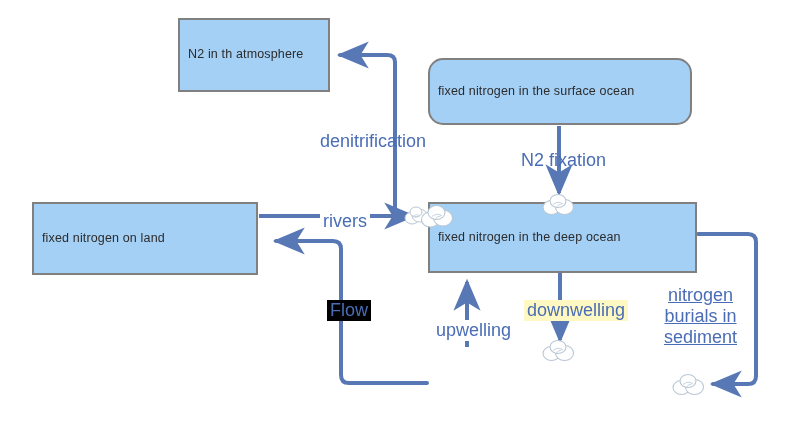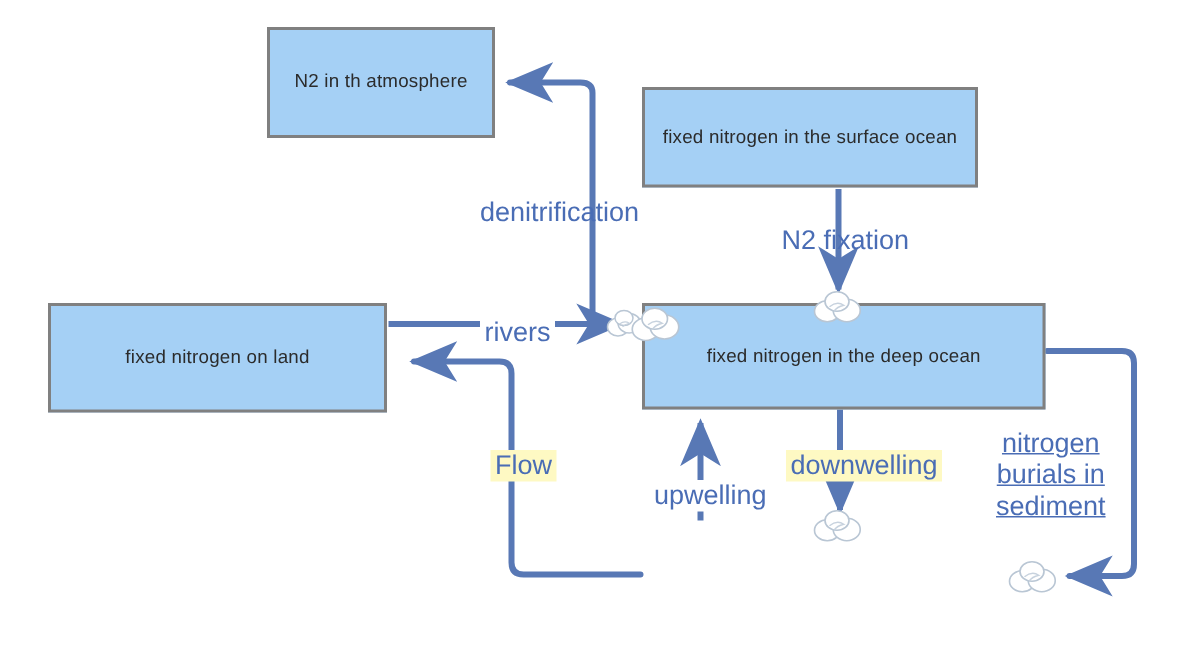--- a/index.html
+++ b/index.html
@@ -18,21 +18,21 @@
     position:absolute;left:0;top:0;
     width:800px;height:442px;
   }
   .node{
     position:absolute;
     box-sizing:border-box;
     background:#a5d0f5;
     border:2px solid #808080;
     display:flex;
     align-items:center;
-    justify-content:center;
+    justify-content:flex-start;
     text-align:center;
     color:#2b2b2b;
     font-size:12.5px;
     letter-spacing:.15px;
     z-index:3;
   }
   .node-label{
     pointer-events:none;
     line-height:1.25;
     padding:0 8px;
@@ -76,40 +76,40 @@
 
     <path d="M 560,273 L 560,340" fill="none" stroke="#5878b5" stroke-width="4" stroke-linecap="butt" marker-end="url(#arw)"></path>
 
     <path d="M 698,234 L 748,234 Q 756,234 756,242 L 756,376 Q 756,384 748,384 L 713,384" fill="none" stroke="#5878b5" stroke-width="4" stroke-linecap="round" marker-end="url(#arw)"></path>
   </svg>
 
   <div class="node" style="left:178px;top:18px;width:152px;height:74px;">
     <span class="node-label">N2 in th atmosphere</span>
   </div>
 
-  <div class="node" style="left:428px;top:58px;width:224px;height:67px;">
+  <div class="node" style="left:428px;top:58px;width:264px;height:67px;border-radius:15px;">
     <span class="node-label">fixed nitrogen in the surface ocean</span>
   </div>
 
   <div class="node" style="left:32px;top:202px;width:226px;height:73px;">
     <span class="node-label">fixed nitrogen on land</span>
   </div>
 
   <div class="node" style="left:428px;top:202px;width:269px;height:71px;">
     <span class="node-label">fixed nitrogen in the deep ocean</span>
   </div>
 
 
   <div class="edge-label" style="left:320px;top:131px;">denitrification</div>
 
   <div class="edge-label" style="left:521px;top:150px;">N2 fixation</div>
 
   <div class="edge-label" style="left:320px;top:211px;background:#ffffff;padding:0 3px;">rivers</div>
 
-  <div class="edge-label" style="left:327px;top:300px;background:#fef9c3;padding:0 3px;">Flow</div>
+  <div class="edge-label" style="left:327px;top:300px;background:#000000;padding:0 3px;">Flow</div>
 
   <div class="edge-label" style="left:433px;top:304px;background:#ffffff;padding:0 3px;margin-top:16px;">upwelling</div>
 
   <div class="edge-label" style="left:524px;top:300px;background:#fef9c3;padding:0 3px;">downwelling</div>
 
   <div class="edge-label" style="left:664px;top:285px;text-align:center;text-decoration:underline;">nitrogen<br>burials in<br>sediment</div>
 
   <svg class="cloud" style="left:404px;top:205px;width:26px;height:21px;" viewBox="0 0 52 42">
     <g fill="#ffffff" stroke="#b9c6d4" stroke-width="2">
       <ellipse cx="16" cy="26" rx="14" ry="12"></ellipse>

